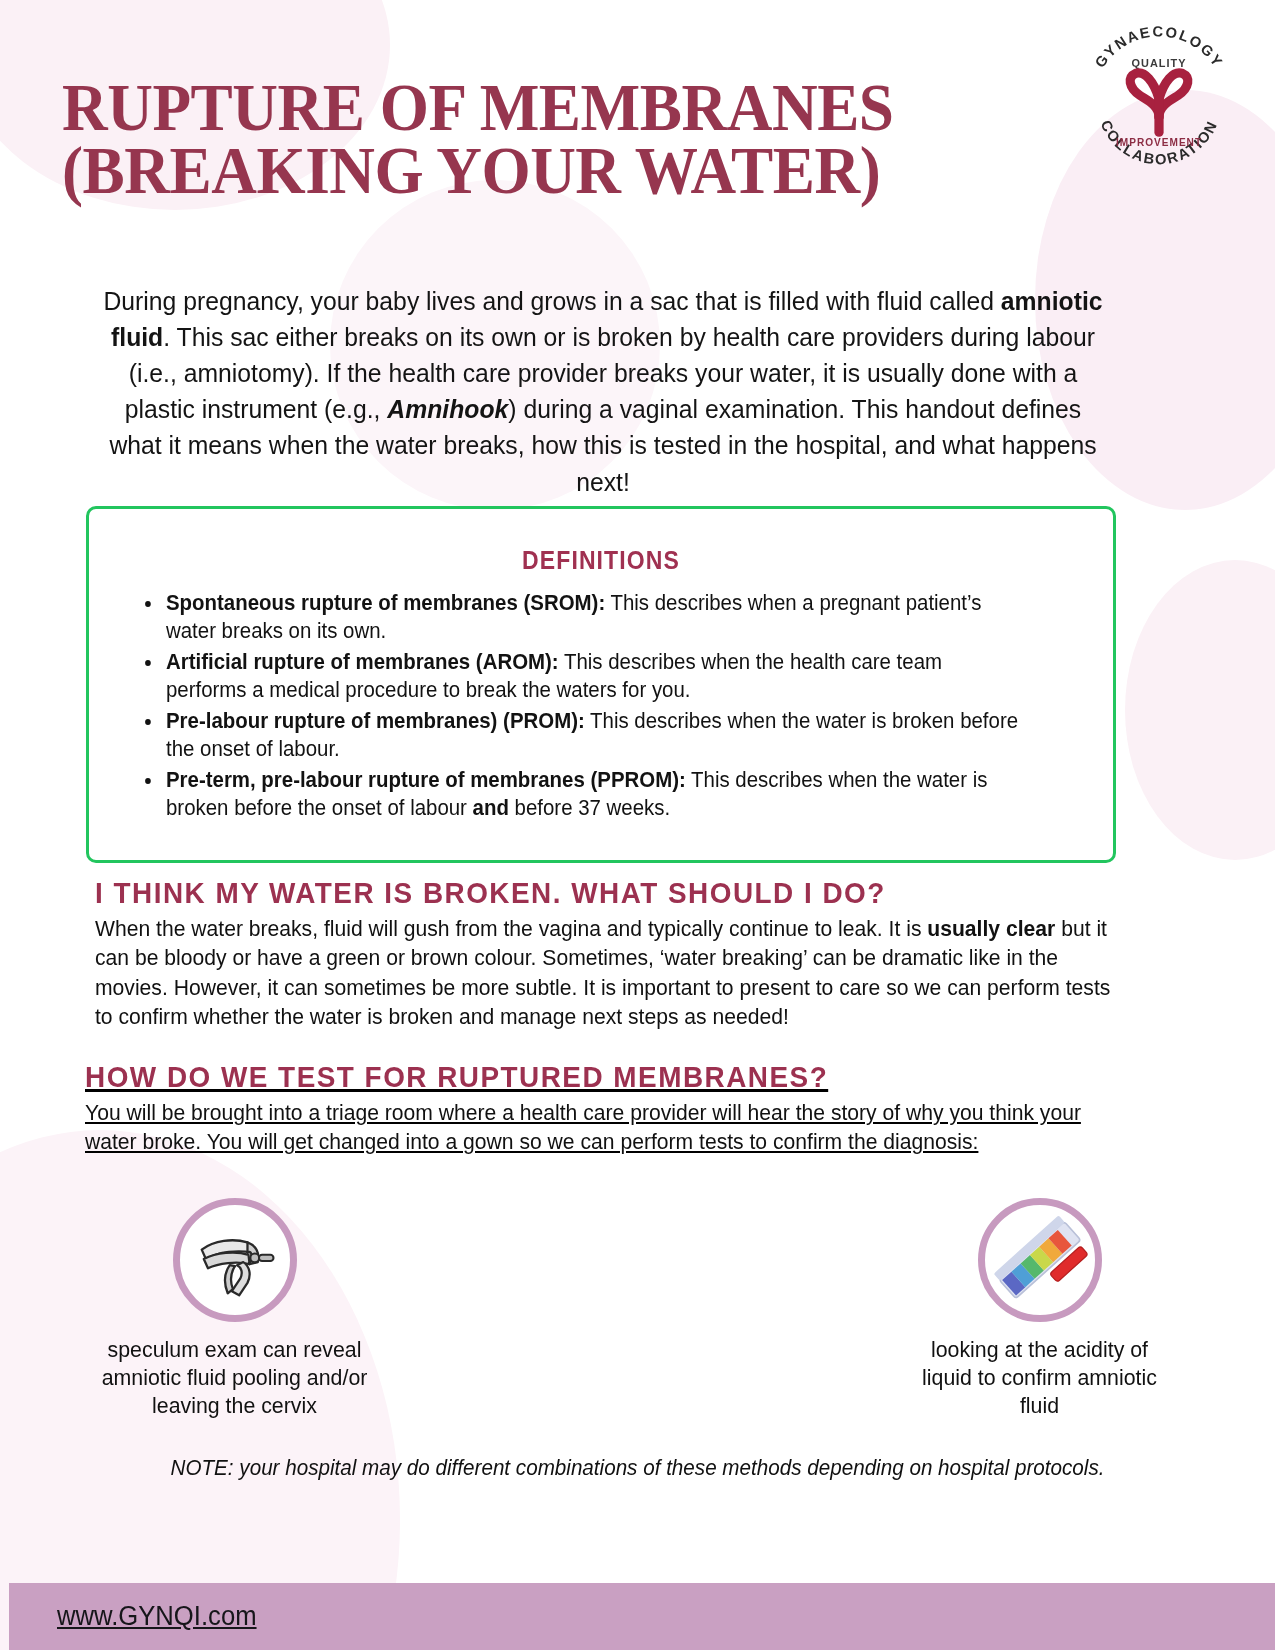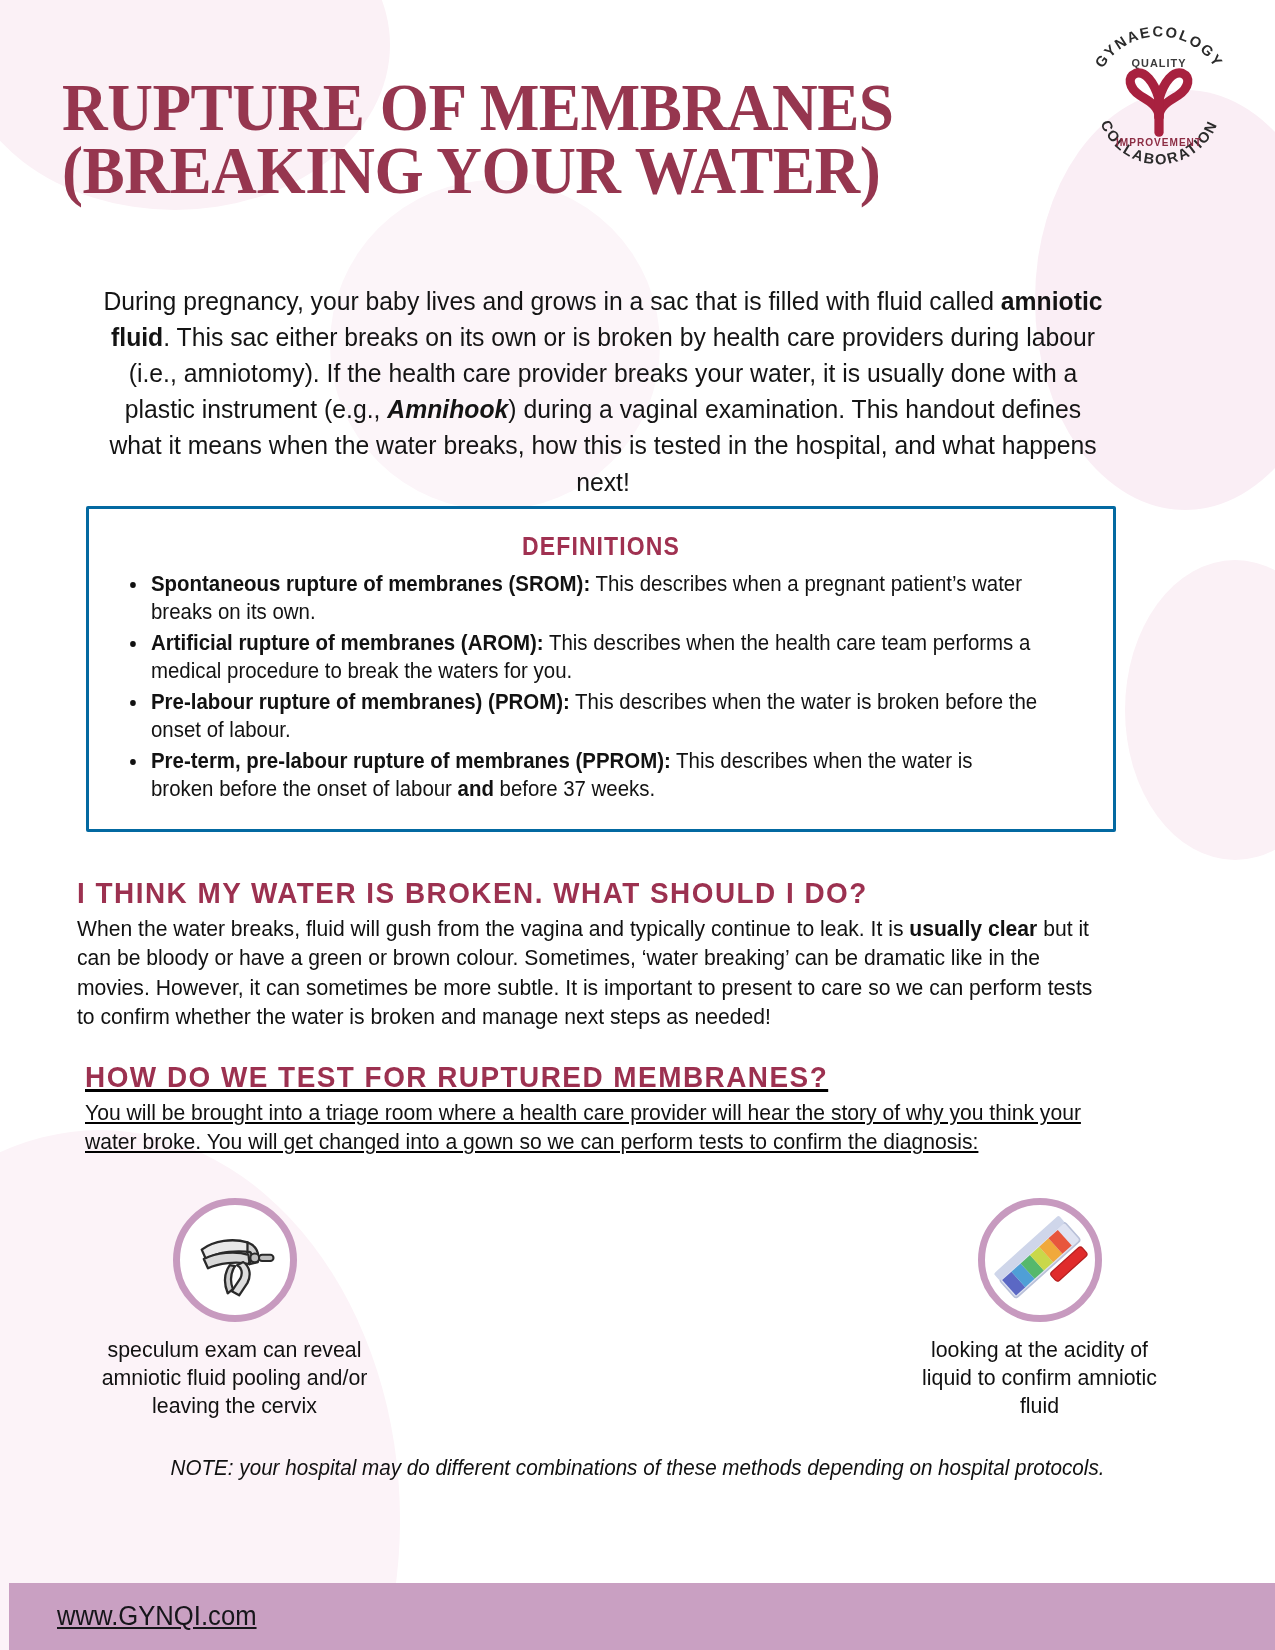--- a/index.html
+++ b/index.html
@@ -49,36 +49,36 @@
     color:#141414;
     transform:scaleX(0.97);
     transform-origin:center top;
   }
   .intro b{font-weight:700;}
   .intro .bi{font-weight:700;font-style:italic;}
 
   
   .defbox{
     position:absolute;left:86px;top:506px;width:1030px;
-    border:3px solid #0369a1;
-    border-radius:2px;
+    border:3px solid #22c55e;
+    border-radius:10px;
     background:rgba(255,255,255,0.55);
-    padding:18px 26px 22px 26px;
+    padding:32px 26px 22px 26px;
     box-sizing:border-box;
   }
   .defbox-title{
     text-align:center;
     color:#a03151;
     font-weight:700;
     font-size:25px;
     letter-spacing:1.2px;
     margin:5px 0 10px 0;
     transform:scaleX(0.92);
   }
-  .deflist{margin:0;padding:0 0 0 36px;list-style:none;}
+  .deflist{margin:15px;padding:0 0 0 36px;list-style:none;}
   .deflist li{
     position:relative;
     font-size:21.5px;
     line-height:1.30;
     color:#121212;
     margin-bottom:3px;
     transform:scaleX(0.95);
     transform-origin:left top;
   }
   .deflist li::before{
@@ -102,21 +102,21 @@
   .sec-body{
     font-size:22px;
     line-height:1.33;
     color:#111;
     margin:4px 0 0 0;
     transform:scaleX(0.96);
     transform-origin:left top;
   }
   .sec-body b{font-weight:700;}
 
-  #sec1{position:absolute;left:77px;top:876px;width:1060px;}
+  #sec1{position:absolute;left:95px;top:876px;width:1060px;}
   #sec2{position:absolute;left:85px;top:1060px;width:1050px;text-decoration:underline;}
 
   
   .icons{
     position:absolute;left:92px;top:1198px;width:1070px;
     display:flex;justify-content:space-between;align-items:flex-start;
   }
   .icon-col{width:250px;display:flex;flex-direction:column;align-items:center;}
   .icon-col.c1{width:285px;}
   .icon-col.c2{width:235px;}

